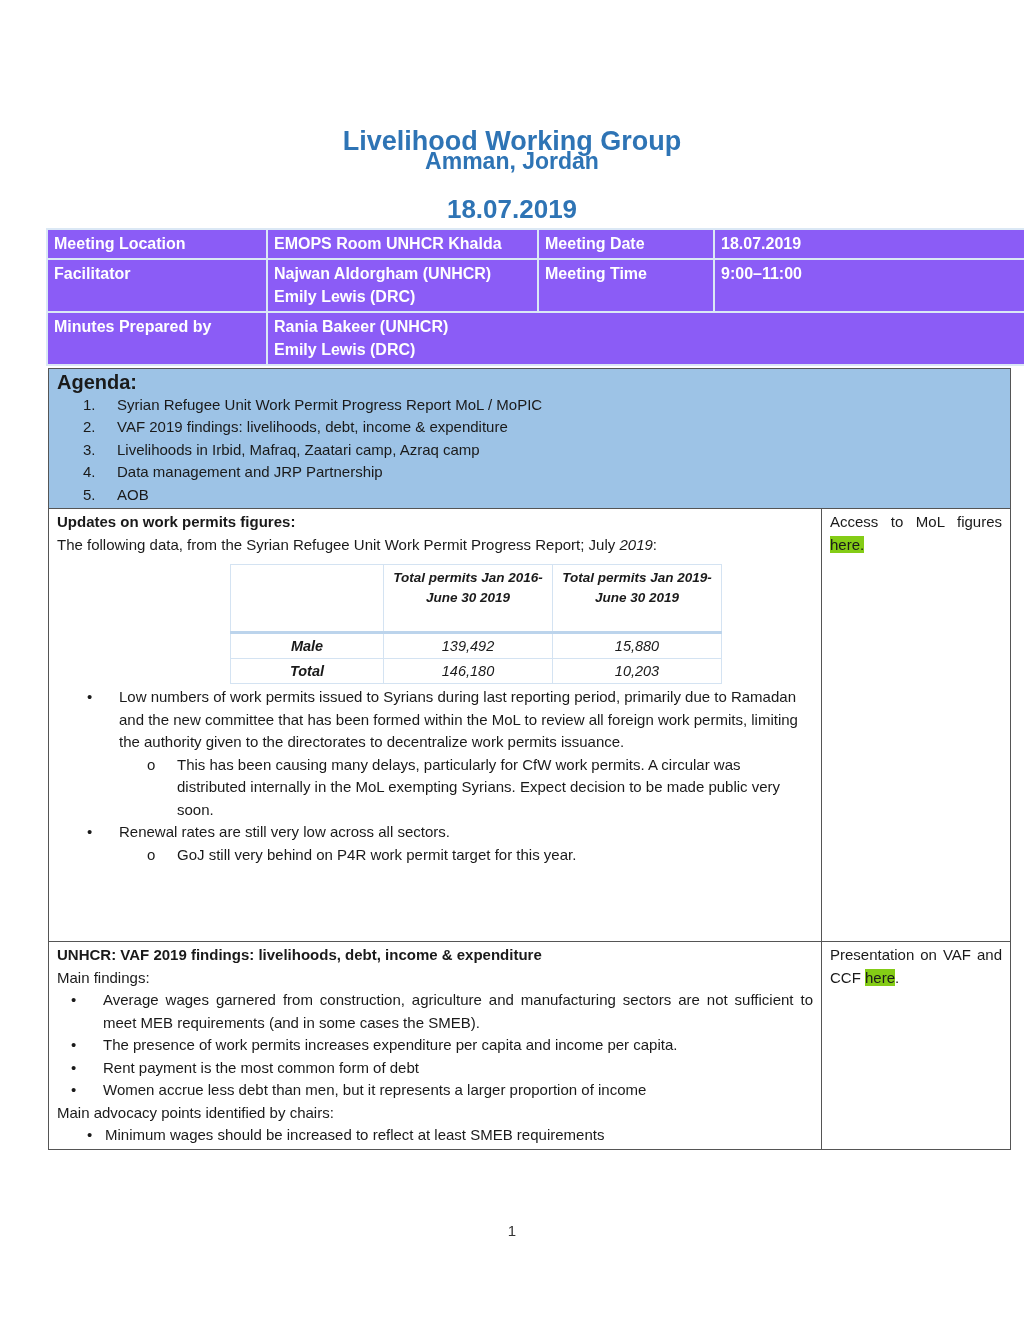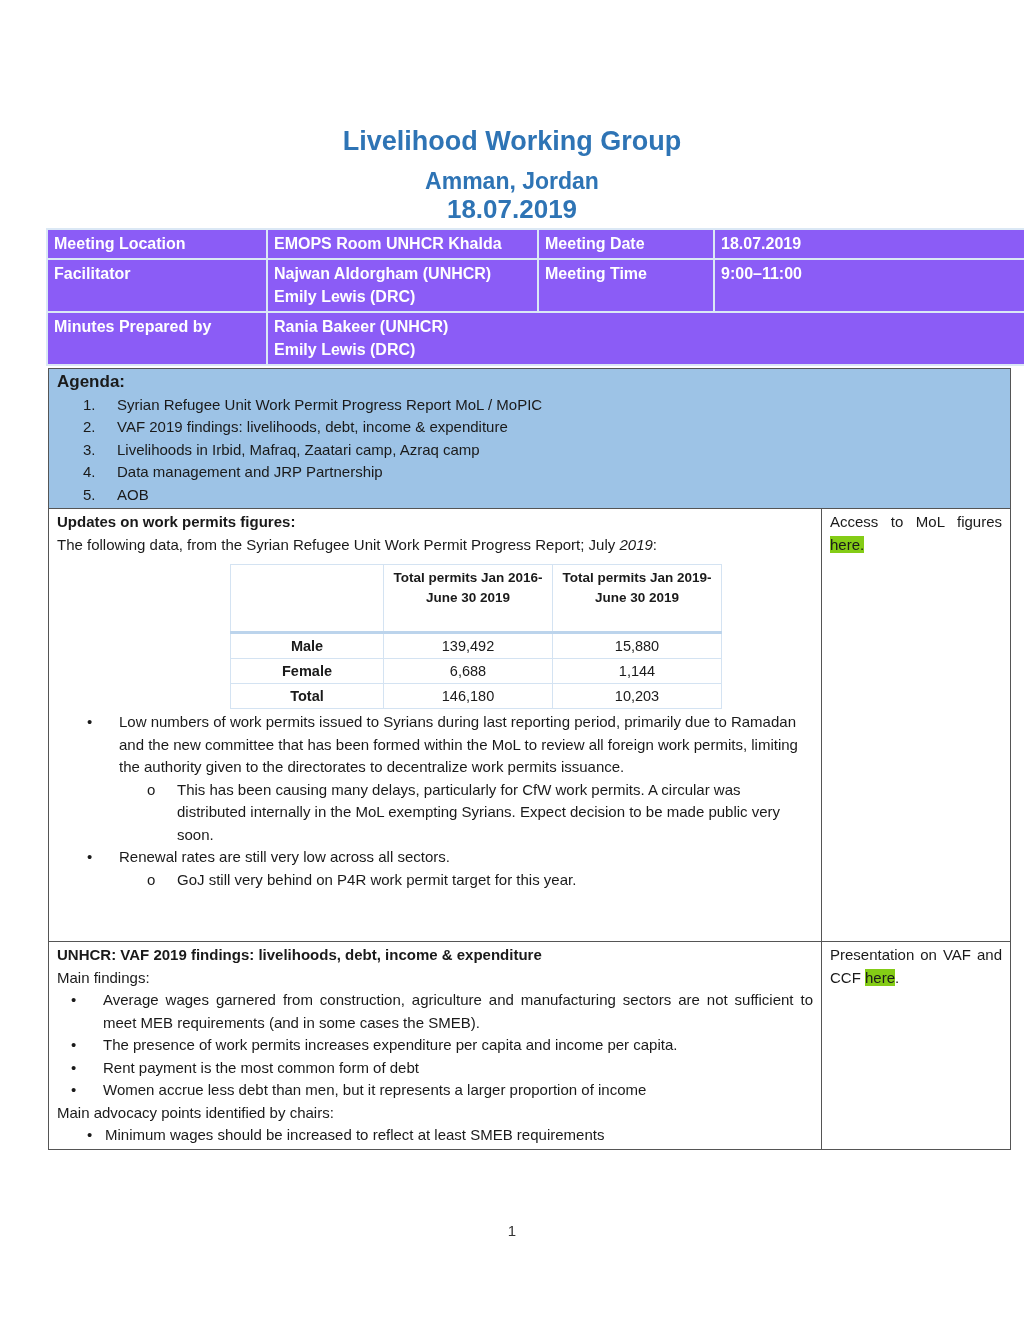--- a/index.html
+++ b/index.html
@@ -1,39 +1,39 @@
 <!DOCTYPE html>
 <html><head>
   <meta charset="utf-8">
   <style>
     html, body { margin:0; padding:0; background:#ffffff; }
     body { width:1024px; height:1325px; position:relative; overflow:hidden;
            font-family:"Liberation Sans", "DejaVu Sans", sans-serif; color:#1a1a1a; }
     .title-block { position:absolute; left:0; width:1024px; text-align:center; color:#2e74b5; font-weight:bold; }
     .t1 { top:126px; font-size:27px; }
-    .t2 { top:168px; font-size:23px; }
+    .t2 { top:148px; font-size:23px; }
     .t3 { top:194px; font-size:26px; }
 
     .meta { position:absolute; left:46px; top:228px; width:995px; border-collapse:collapse;
             background:#8b5cf6; color:#ffffff; font-weight:bold; font-size:16px; }
     .meta td { border:2px solid #dbe8f5; padding:2px 6px 3px 6px; vertical-align:top; line-height:23px; }
 
     .main { position:absolute; left:48px; top:368px; width:963px; border-collapse:collapse; font-size:15px; }
     .main td { border:1.5px solid #555; vertical-align:top; padding:2px 8px; line-height:22.5px; }
     .agenda-cell { background:#9dc3e6; }
-    .agenda-title { font-weight:bold; font-size:17px; }
+    .agenda-title { font-weight:bold; font-size:20px; }
     .agenda-list { margin:0; padding:0; list-style:none; }
     .agenda-list li { position:relative; padding-left:60px; }
     .agenda-list .num { position:absolute; left:26px; }
     .bold { font-weight:bold; }
     .italic { font-style:italic; }
     .hl { background:#84cc16; }
     .side { width:172px; text-align:justify; }
 
-    .permits { margin:8px 4px 2px 173px; border-collapse:collapse; font-size:14.5px; }
+    .permits { margin:8px 4px 2px 173px; border-collapse:collapse; font-size:14.5px;font-style:italic; }
     .permits td { border:1.5px solid #d4e3f2 !important; padding:1px 8px; line-height:22px;text-align:center; }
     .permits .hdr td { height:62px; text-align:center; font-weight:bold; font-size:13.5px; line-height:20px; vertical-align:top; padding-top:3px; }
     .permits .hdr td { border-bottom:3px solid #bcd4ec !important; }
     .permits .rowlabel { width:136px; font-weight:bold; }
     .permits .num { width:152px; }
 
     ul.b1 { margin:0; padding:0; list-style:none; }
     ul.b1 > li { position:relative; padding-left:62px; }
     ul.b1 > li > .dot { position:absolute; left:30px; top:0; }
     ul.b2 { margin:0; padding:0; list-style:none; }
@@ -108,25 +108,20 @@
           <td class="rowlabel"></td>
           <td class="num">Total permits Jan 2016- June 30 2019</td>
           <td class="num">Total permits Jan 2019- June 30 2019</td>
         </tr>
         <tr>
           <td class="rowlabel">Male</td>
           <td class="num">139,492</td>
           <td class="num">15,880</td>
         </tr>
         <tr>
-          <td class="rowlabel">Female</td>
-          <td class="num">6,688</td>
-          <td class="num">1,144</td>
-        </tr>
-        <tr>
           <td class="rowlabel">Total</td>
           <td class="num">146,180</td>
           <td class="num">10,203</td>
         </tr>
       </tbody>
           </table>
 
       <ul class="b1">
         <li>
           <span class="dot">•</span>

